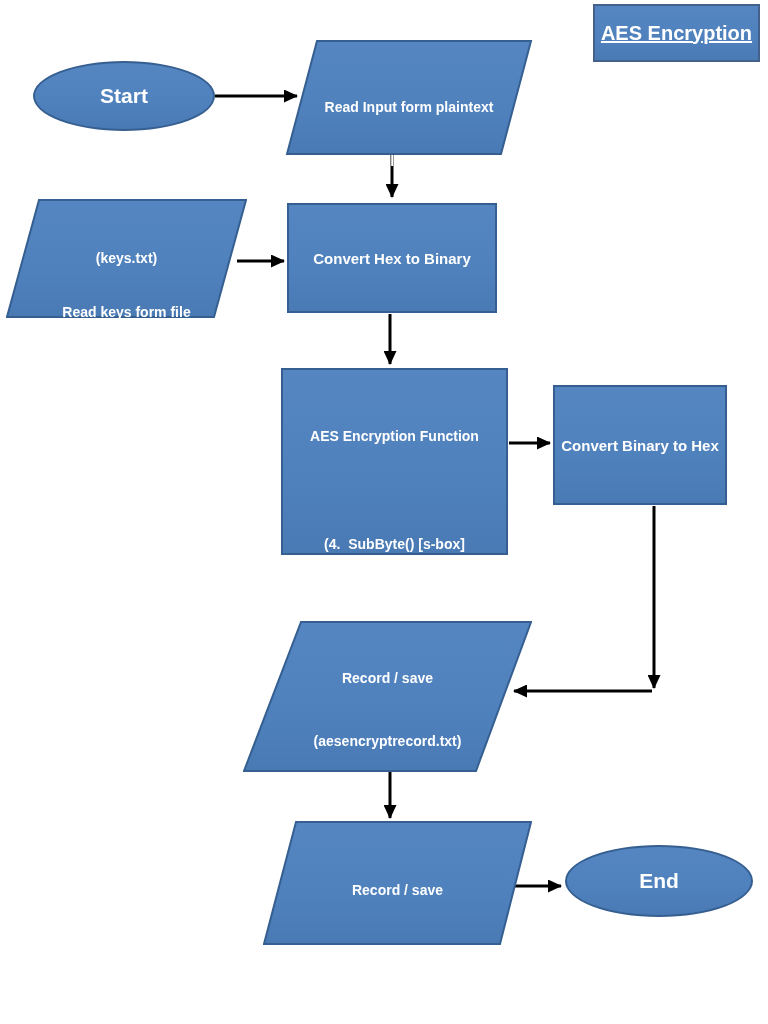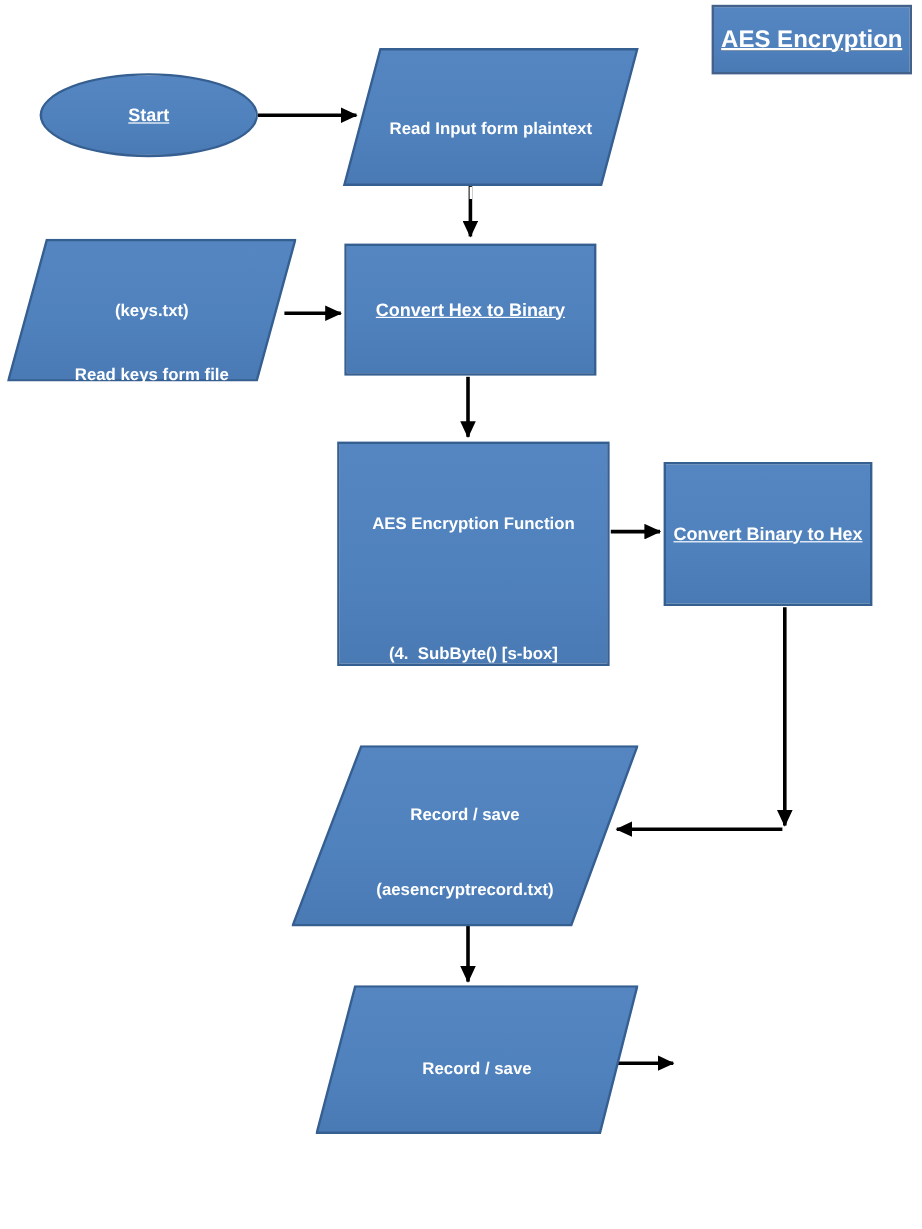--- a/index.html
+++ b/index.html
@@ -10,38 +10,38 @@
     --background:#ffffff;
   }
   *{margin:0;padding:0;box-sizing:border-box;}
   html,body{background:#fff;}
   #canvas{
     position:relative;width:768px;height:1024px;margin:0 auto;
     background:var(--background);
     font-family:"Liberation Sans",sans-serif;
     overflow:hidden;
   }
-  .abs{position:absolute;text-decoration:underline;}
+  .abs{position:absolute;}
   .node-text{
     position:absolute;inset:0;
     color:var(--text);font-weight:bold;font-size:14px;
     text-align:center;white-space:pre;
   }
   .line{line-height:22px;min-height:22px;}
   .rect-node{
     background:linear-gradient(180deg,#5586c1 0%,#4f81bd 60%,#4a7ab4 100%);
     border:2px solid var(--shape-border);
     color:var(--text);font-weight:bold;font-size:15px;
     display:flex;align-items:center;justify-content:center;text-align:center;
   }
   .ellipse-node{
     background:linear-gradient(180deg,#5586c1 0%,#4f81bd 60%,#4a7ab4 100%);
     border:2px solid var(--shape-border);
     border-radius:50%;
-    color:var(--text);font-weight:bold;font-size:15px;
+    color:var(--text);font-weight:bold;font-size:21px;
     display:flex;align-items:center;justify-content:center;text-align:center;
   }
   .title-box{
     left:593px;top:4px;width:167px;height:58px;
     background:linear-gradient(180deg,#5586c1 0%,#4f81bd 60%,#4a7ab4 100%);
     border:2px solid #44618c;
     display:flex;align-items:center;justify-content:center;
   }
   .title-text{
     color:var(--text);font-weight:bold;font-size:20px;
@@ -154,14 +154,17 @@
     <svg class="io-svg" viewBox="0 0 269 124">
       <polygon class="io-poly" points="33,1 268,1 237,123 1,123"></polygon>
     </svg>
     <div class="node-text" style="padding-top:26px;">
       <div class="line">Record / save</div>
       <div class="line" style="line-height:14px;min-height:14px;"></div>
       <div class="line">(ciphertext.txt)</div>
     </div>
   </div>
 
+  <div class="abs ellipse-node" style="left:565px;top:845px;width:188px;height:72px;">
+    <span>End</span>
+  </div>
 
 </div>
 
 </body></html>

